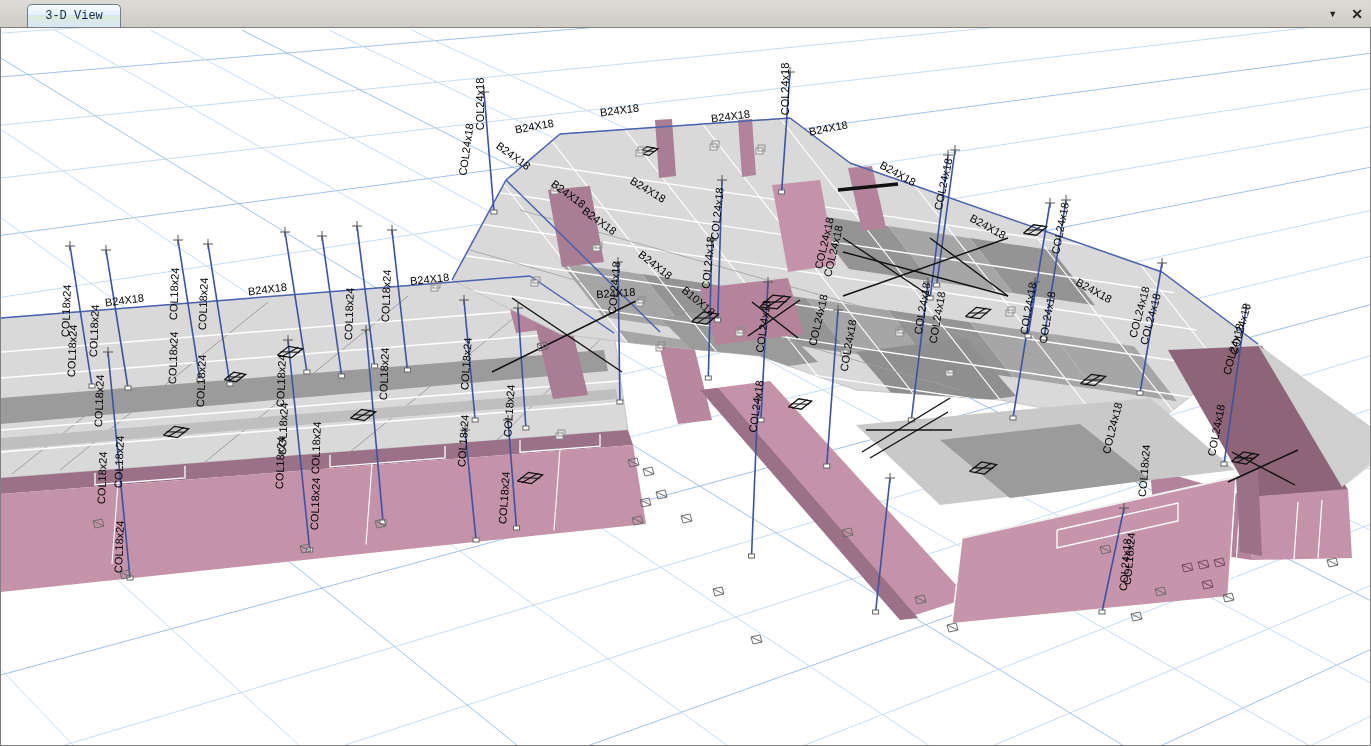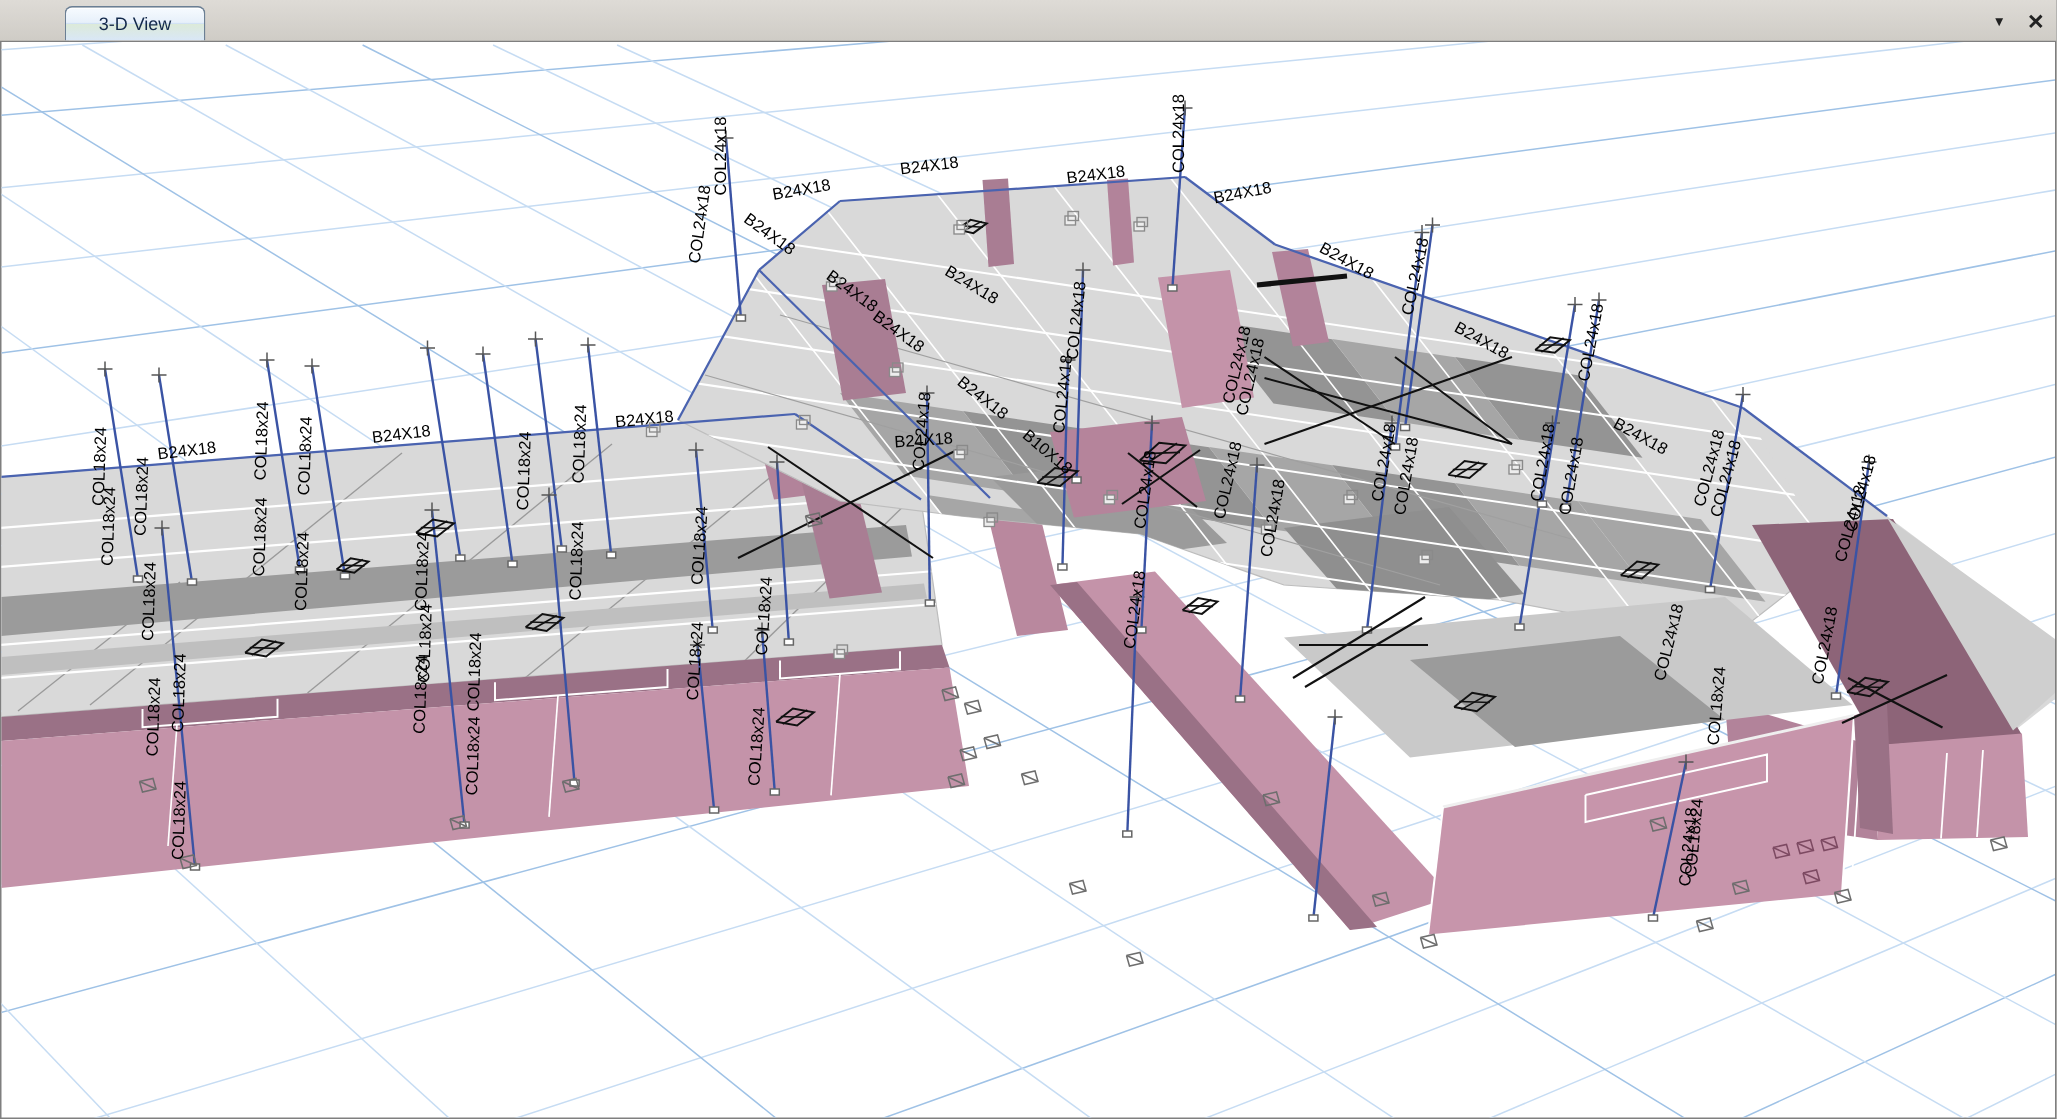--- a/index.html
+++ b/index.html
@@ -8,27 +8,28 @@
     background:#d4d0c8;font-family:"Liberation Sans",sans-serif;
     -webkit-user-select:none;user-select:none;
   }
   
   #tabbar{
     position:absolute;top:0;left:0;width:100%;height:27px;
     background:linear-gradient(#dedbd6,#cfccc6);
     display:flex;align-items:flex-end;
   }
   #tab3d{
-    margin-left:43px;width:92px;height:22px;
+    margin-left:27px;width:92px;height:22px;
     border:1px solid #6b7f94;border-bottom:none;
     border-radius:5px 5px 0 0;
     background:linear-gradient(#f7fbff 0%,#e7f0fa 45%,#c9dcf2 50%,#dcead9 0%,#d9e7f7 100%);
     display:flex;align-items:center;justify-content:center;
     font-size:12px;color:#13294b;cursor:default;
     box-shadow:inset 0 1px 0 #ffffff;
+    font-family:Liberation Mono, monospace;
   }
   #tabctl{
     position:absolute;right:8px;top:0;height:27px;
     display:flex;align-items:center;gap:14px;color:#222;
   }
   #tabctl .drop{font-size:9px;cursor:default;}
   #tabctl .x{font-size:14px;font-weight:bold;cursor:default;}
   
   #scene{position:absolute;top:0;left:0;}
   text{font-family:"Liberation Sans",sans-serif;}

